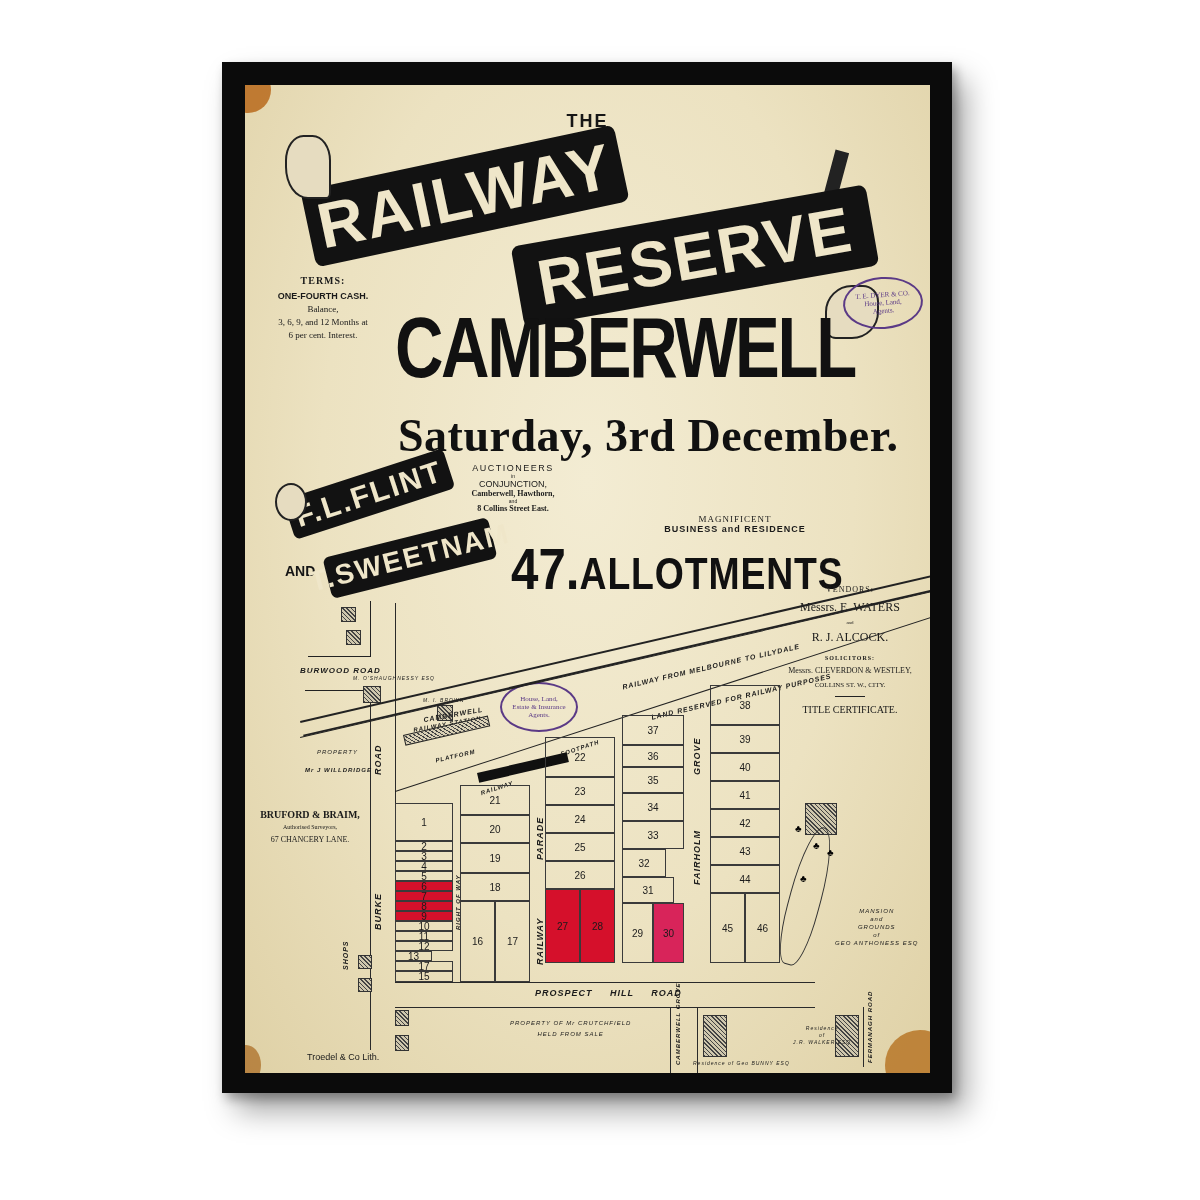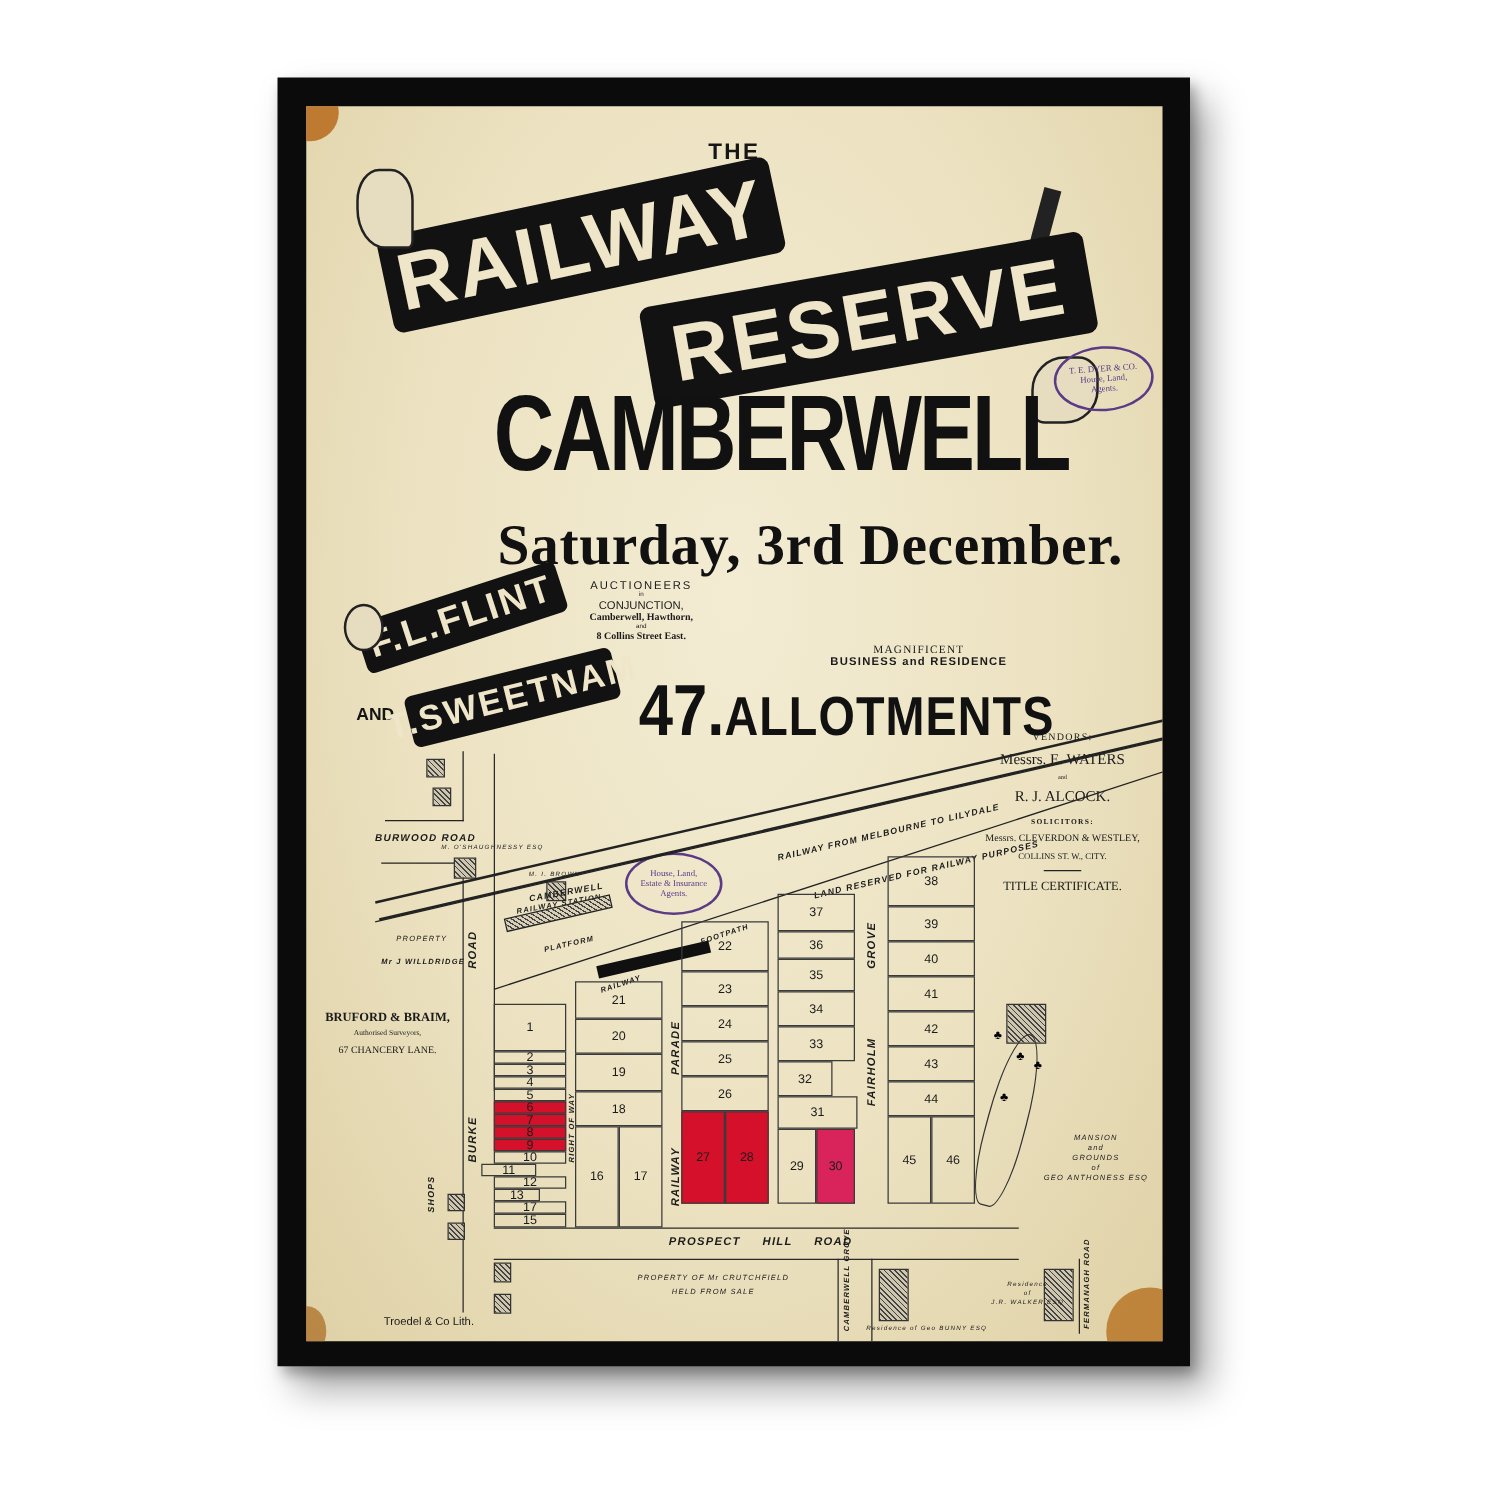--- a/index.html
+++ b/index.html
@@ -49,20 +49,27 @@
   <div class="abs" style="left:580px;top:200px;width:50px;height:50px;border:2px solid #222;border-radius:50% 30% 50% 20%;background:#e6dcc0"></div>
 
   <div class="stamp" style="left:598px;top:192px;width:76px;height:48px;transform:rotate(-4deg)">
     <span>T. E. DYER &amp; CO.</span>
     <span>House, Land,</span>
     <span>Agents.</span>
   </div>
 
   <div class="abs" style="left:150px;top:212px;font-size:86px;font-weight:bold;letter-spacing:-3px;color:#111;transform:scaleX(.78);transform-origin:left top;line-height:100px;white-space:nowrap">CAMBERWELL</div>
 
+  <div class="abs center serif" style="left:8px;width:140px;top:190px;color:#1a1a1a">
+    <div style="font-size:10px;font-weight:bold;letter-spacing:1px;margin-bottom:4px">TERMS:</div>
+    <div style="font-size:9px;line-height:13px" class="cond">ONE-FOURTH CASH.</div>
+    <div style="font-size:9px;line-height:13px">Balance,</div>
+    <div style="font-size:9px;line-height:13px">3, 6, 9, and 12 Months at</div>
+    <div style="font-size:9px;line-height:13px">6 per cent. Interest.</div>
+  </div>
 
   <div class="abs serif" style="left:153px;top:324px;font-size:46px;font-weight:bold;color:#111;white-space:nowrap;letter-spacing:.5px">Saturday, 3rd December.</div>
 
   <div class="banner" style="left:40px;top:388px;width:168px;height:42px;font-size:30px;transform:rotate(-18deg);border-radius:6px">
     <span>F.L.FLINT</span>
   </div>
   <div class="abs" style="left:30px;top:398px;width:28px;height:34px;border:2px solid #222;border-radius:50%;background:#e6dcc0"></div>
   <div class="abs" style="left:40px;top:478px;font-size:14px;font-weight:bold;color:#151515">AND</div>
   <div class="banner" style="left:80px;top:452px;width:170px;height:42px;font-size:28px;transform:rotate(-14deg);border-radius:6px">
     <span>T.SWEETNAM</span>
@@ -174,21 +181,21 @@
     </div>
   <div class="lot sold" style="left:150px;top:816px;width:58px;height:10px">
       <span>8</span>
     </div>
   <div class="lot sold" style="left:150px;top:826px;width:58px;height:10px">
       <span>9</span>
     </div>
   <div class="lot" style="left:150px;top:836px;width:58px;height:10px">
       <span>10</span>
     </div>
-  <div class="lot" style="left:140px;top:846px;width:44px;height:10px">
+  <div class="lot" style="left:150px;top:846px;width:58px;height:10px">
       <span>11</span>
     </div>
   <div class="lot" style="left:150px;top:856px;width:58px;height:10px">
       <span>12</span>
     </div>
   <div class="lot" style="left:150px;top:866px;width:37px;height:10px">
       <span>13</span>
     </div>
   <div class="lot" style="left:150px;top:876px;width:58px;height:10px">
       <span>17</span>
@@ -254,21 +261,21 @@
     </div>
   <div class="lot" style="left:377px;top:708px;width:62px;height:28px">
       <span>34</span>
     </div>
   <div class="lot" style="left:377px;top:736px;width:62px;height:28px">
       <span>33</span>
     </div>
   <div class="lot" style="left:377px;top:764px;width:44px;height:28px">
       <span>32</span>
     </div>
-  <div class="lot" style="left:377px;top:792px;width:64px;height:26px">
+  <div class="lot" style="left:377px;top:792px;width:52px;height:26px">
       <span>31</span>
     </div>
   <div class="lot" style="left:377px;top:818px;width:31px;height:60px">
       <span>29</span>
     </div>
   <div class="lot sold2" style="left:408px;top:818px;width:31px;height:60px">
       <span>30</span>
     </div>
 
   <div class="map-label" style="left:447px;top:800px;font-size:9px;transform:rotate(-90deg);transform-origin:left top">FAIRHOLM</div>

